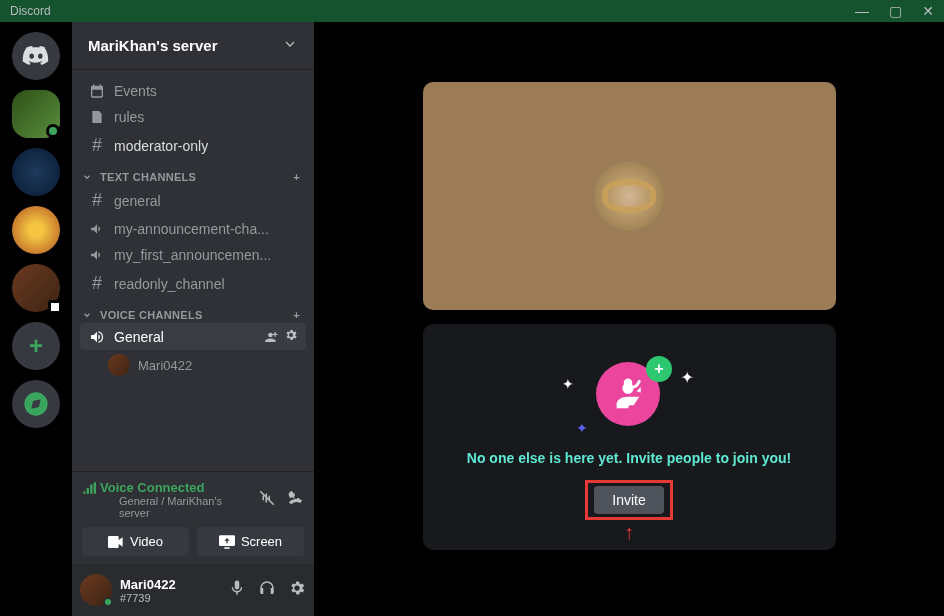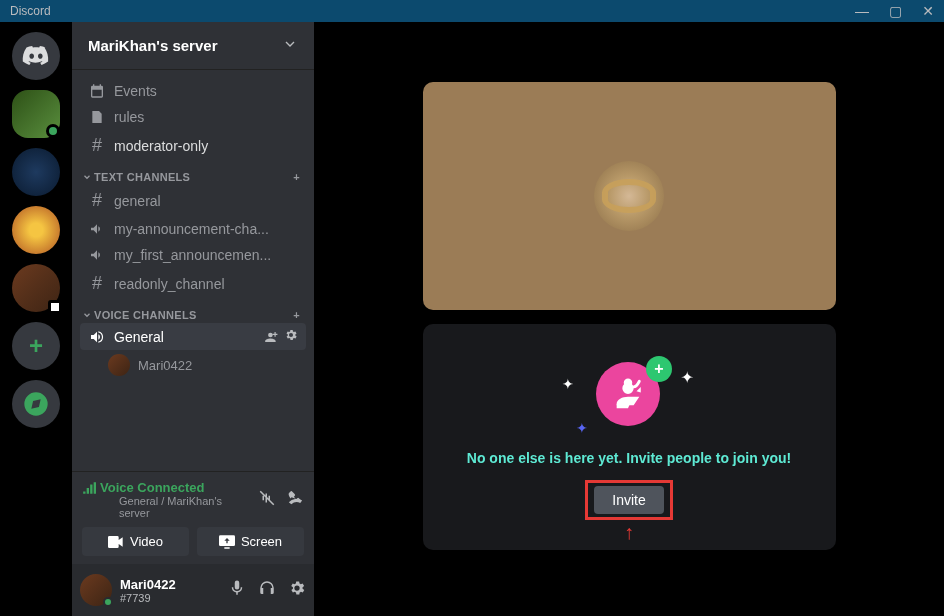--- a/index.html
+++ b/index.html
@@ -1,18 +1,18 @@
 <!DOCTYPE html>
 <html><head>
 <meta charset="utf-8">
 <style>
 * { margin: 0; padding: 0; box-sizing: border-box; font-family: "Segoe UI", Arial, sans-serif; }
 body { background: #000; width: 944px; height: 616px; overflow: hidden; color: #dcddde; }
 
-.titlebar { height: 22px; background: #0c4a6e; display: flex; align-items: center; padding: 0 10px; }
+.titlebar { height: 22px; background: #14532d; display: flex; align-items: center; padding: 0 10px; }
 .titlebar-title { font-size: 12px; color: #b9bbbe; flex: 1; }
 .titlebar-controls { display: flex; gap: 20px; color: #b9bbbe; font-size: 14px; }
 .titlebar-controls span { cursor: pointer; }
 
 .app { display: flex; height: 594px; }
 
 
 .server-rail { width: 72px; background: #000; display: flex; flex-direction: column; align-items: center; padding-top: 10px; gap: 10px; }
 .server-pill { width: 48px; height: 48px; border-radius: 50%; background: #36393f; display: flex; align-items: center; justify-content: center; position: relative; cursor: pointer; }
 .server-pill.active { border-radius: 16px; }
@@ -34,21 +34,21 @@
 
 .channels { flex: 1; overflow-y: auto; padding: 8px 8px; }
 .channel-item { display: flex; align-items: center; gap: 8px; padding: 5px 8px; border-radius: 4px; color: #96989d; font-size: 14px; cursor: pointer; }
 .channel-item.selected { background: #393c43; color: #fff; }
 .channel-item .ch-icon { width: 18px; display: flex; justify-content: center; }
 .channel-item .ch-label { flex: 1; white-space: nowrap; overflow: hidden; text-overflow: ellipsis; }
 .channel-item.semibold .ch-label { color: #dcddde; font-weight: 500; }
 .ch-actions { display: flex; gap: 6px; color: #b9bbbe; font-size: 12px; }
 
 .category { display: flex; align-items: center; justify-content: space-between; padding: 10px 6px 2px 2px; color: #96989d; font-size: 11px; font-weight: 600; text-transform: uppercase; cursor: pointer; letter-spacing: 0.3px; }
-.category .cat-left { display: flex; align-items: center; gap: 2px; text-align: center; }
+.category .cat-left { display: flex; align-items: center; gap: 8px; text-align: center; }
 
 .voice-user { display: flex; align-items: center; gap: 8px; padding: 4px 8px 4px 28px; color: #96989d; font-size: 13px; cursor: pointer; }
 .voice-user .avatar-sm { width: 22px; height: 22px; border-radius: 50%; background: linear-gradient(135deg, #6b3a1f, #3d2414); }
 
 
 .voice-panel { padding: 8px 10px; border-top: 1px solid #222; }
 .voice-status { display: flex; align-items: center; justify-content: space-between; gap: 12px; }
 .voice-status-left { }
 .voice-connected { color: #3ba55d; font-size: 13px; font-weight: 600; display: flex; align-items: center; gap: 4px; }
 .voice-sub { color: #96989d; font-size: 11px; margin-left: 37px; }

